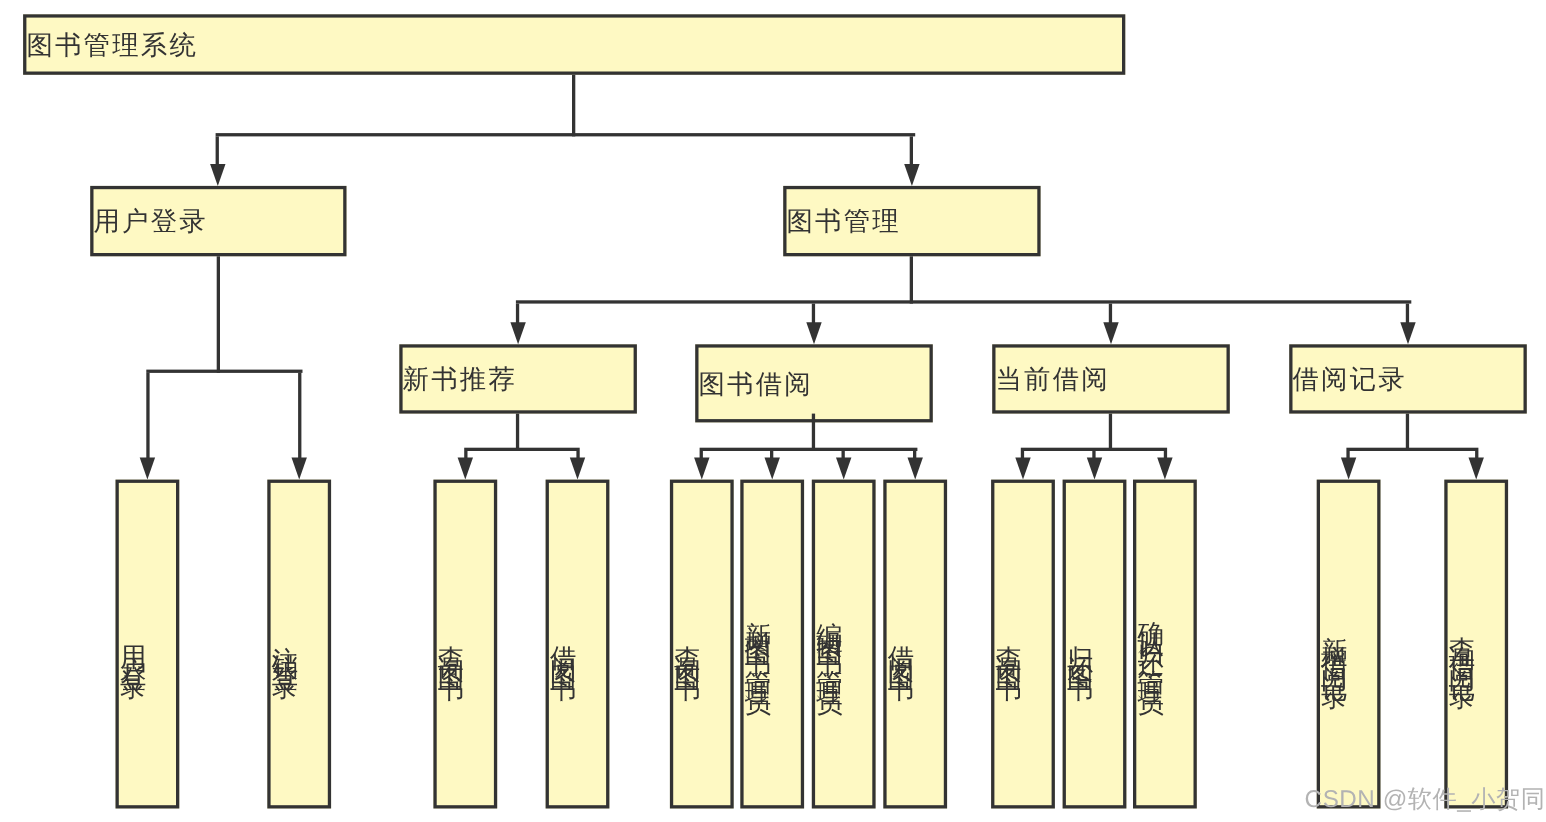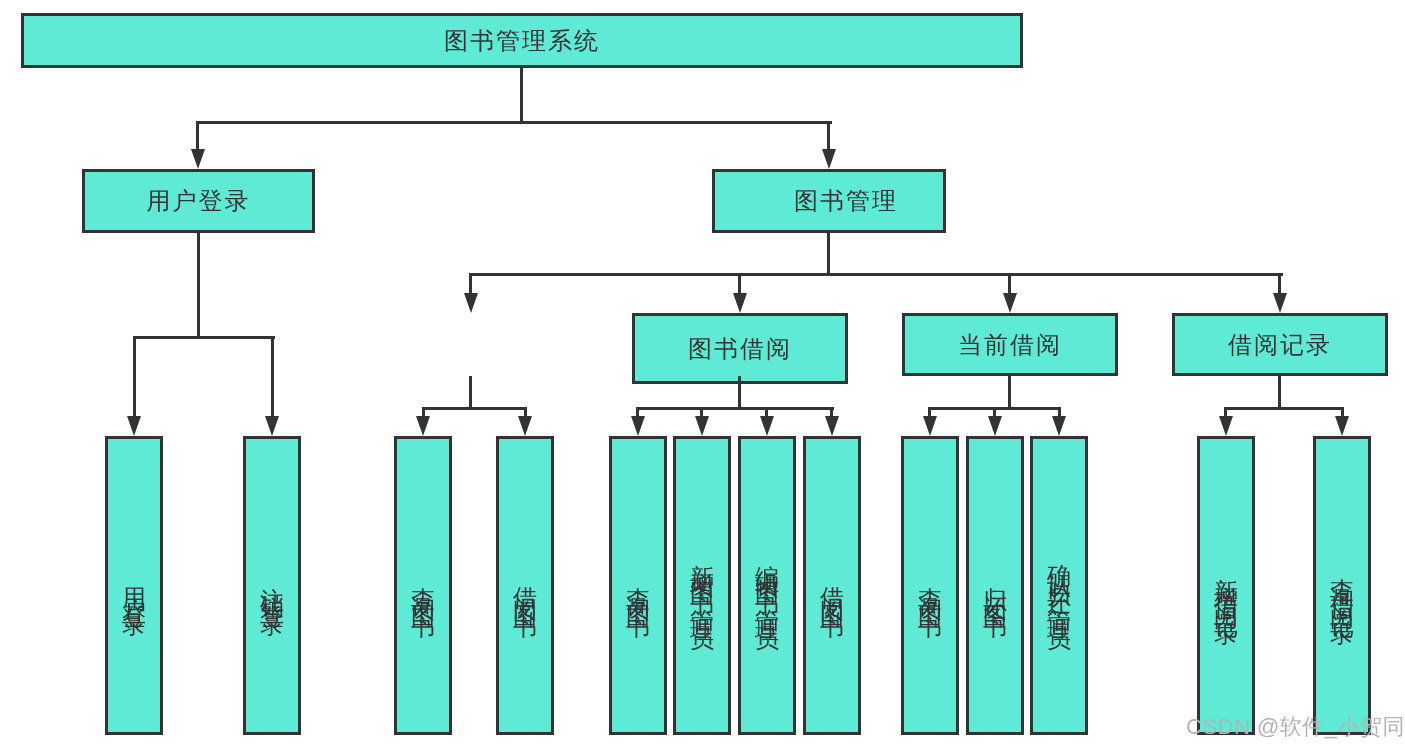--- a/index.html
+++ b/index.html
@@ -1,22 +1,22 @@
 <!DOCTYPE html>
 <html><head>
 <meta charset="utf-8">
 <style>
   html,body{margin:0;padding:0;background:#ffffff;}
   #canvas{
     position:relative;width:1405px;height:747px;background:#ffffff;overflow:hidden;
     font-family:"Liberation Sans","DejaVu Sans",sans-serif;color:#333;
   }
   .box{
-    position:absolute;box-sizing:border-box;border:3px solid #333;background:#5eead4;
-    display:flex;align-items:center;justify-content:center;
+    position:absolute;box-sizing:border-box;border:3px solid #333;background:#fef9c3;
+    display:flex;align-items:center;
   }
   .hlabel{font-size:24px;letter-spacing:2px;color:#333;white-space:nowrap;}
   .vbox{top:436px;width:58px;height:299px;}
   .vlabel{
     writing-mode:vertical-rl;text-orientation:mixed;
     font-size:24px;letter-spacing:9px;line-height:1;color:#333;white-space:nowrap;
   }
   .hline,.vline{position:absolute;background:#333;}
   .hline{height:3px;}
   .vline{width:3px;}
@@ -42,21 +42,21 @@
   <div class="vline" style="left:520px;top:68px;height:56px;"></div>
   <div class="hline" style="left:196px;top:121px;width:636px;"></div>
   <div class="vline" style="left:196px;top:124px;height:27px;"></div>
   <div class="arrowhead" style="left:191px;top:149px;"></div>
   <div class="vline" style="left:827px;top:124px;height:27px;"></div>
   <div class="arrowhead" style="left:822px;top:149px;"></div>
 
   <div class="box" style="left:82px;top:169px;width:233px;height:64px;">
     <span class="hlabel">用户登录</span>
   </div>
-  <div class="box" style="left:712px;top:169px;width:234px;height:64px;padding-left:34px;">
+  <div class="box" style="left:712px;top:169px;width:234px;height:64px;">
     <span class="hlabel">图书管理</span>
   </div>
 
   <div class="vline" style="left:197px;top:233px;height:106px;"></div>
   <div class="hline" style="left:133px;top:336px;width:142px;"></div>
   <div class="vline" style="left:133px;top:339px;height:78px;"></div>
   <div class="arrowhead" style="left:127px;top:416px;"></div>
   <div class="vline" style="left:271px;top:339px;height:78px;"></div>
   <div class="arrowhead" style="left:265px;top:416px;"></div>
 
@@ -64,20 +64,23 @@
   <div class="hline" style="left:469px;top:273px;width:814px;"></div>
   <div class="vline" style="left:469px;top:276px;height:18px;"></div>
   <div class="arrowhead" style="left:464px;top:293px;"></div>
   <div class="vline" style="left:738px;top:276px;height:18px;"></div>
   <div class="arrowhead" style="left:733px;top:293px;"></div>
   <div class="vline" style="left:1008px;top:276px;height:18px;"></div>
   <div class="arrowhead" style="left:1003px;top:293px;"></div>
   <div class="vline" style="left:1278px;top:276px;height:18px;"></div>
   <div class="arrowhead" style="left:1273px;top:293px;"></div>
 
+  <div class="box" style="left:363px;top:313px;width:216px;height:63px;">
+    <span class="hlabel">新书推荐</span>
+  </div>
   <div class="box" style="left:632px;top:313px;width:216px;height:71px;">
     <span class="hlabel">图书借阅</span>
   </div>
   <div class="box" style="left:902px;top:313px;width:216px;height:63px;">
     <span class="hlabel">当前借阅</span>
   </div>
   <div class="box" style="left:1172px;top:313px;width:216px;height:63px;">
     <span class="hlabel">借阅记录</span>
   </div>
 

